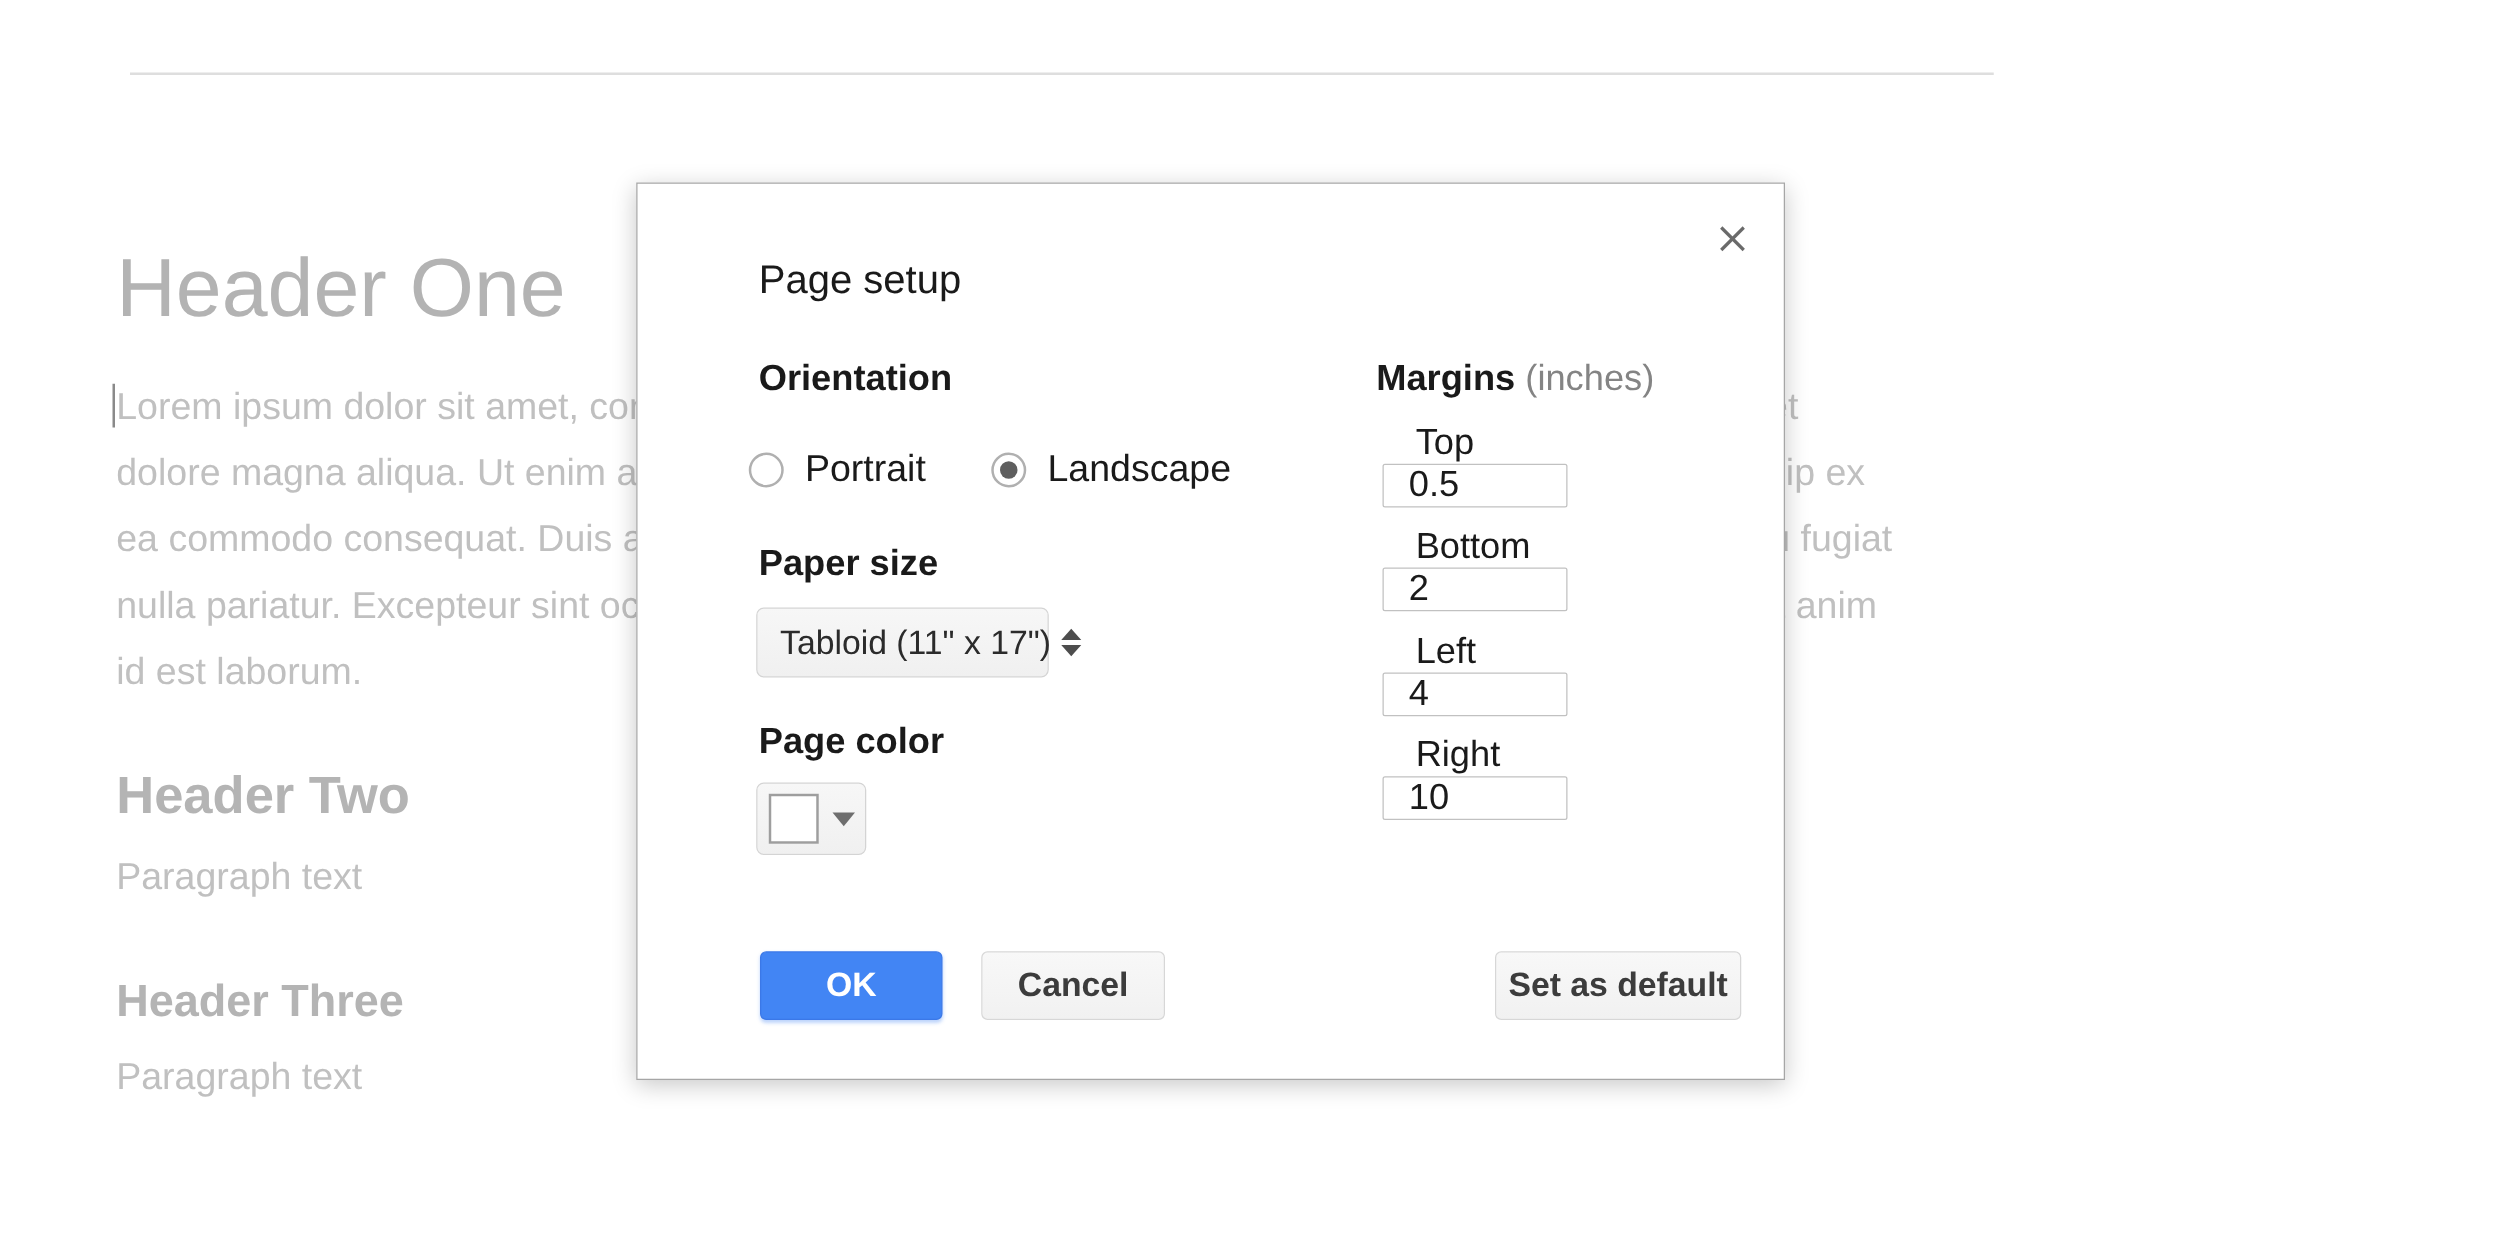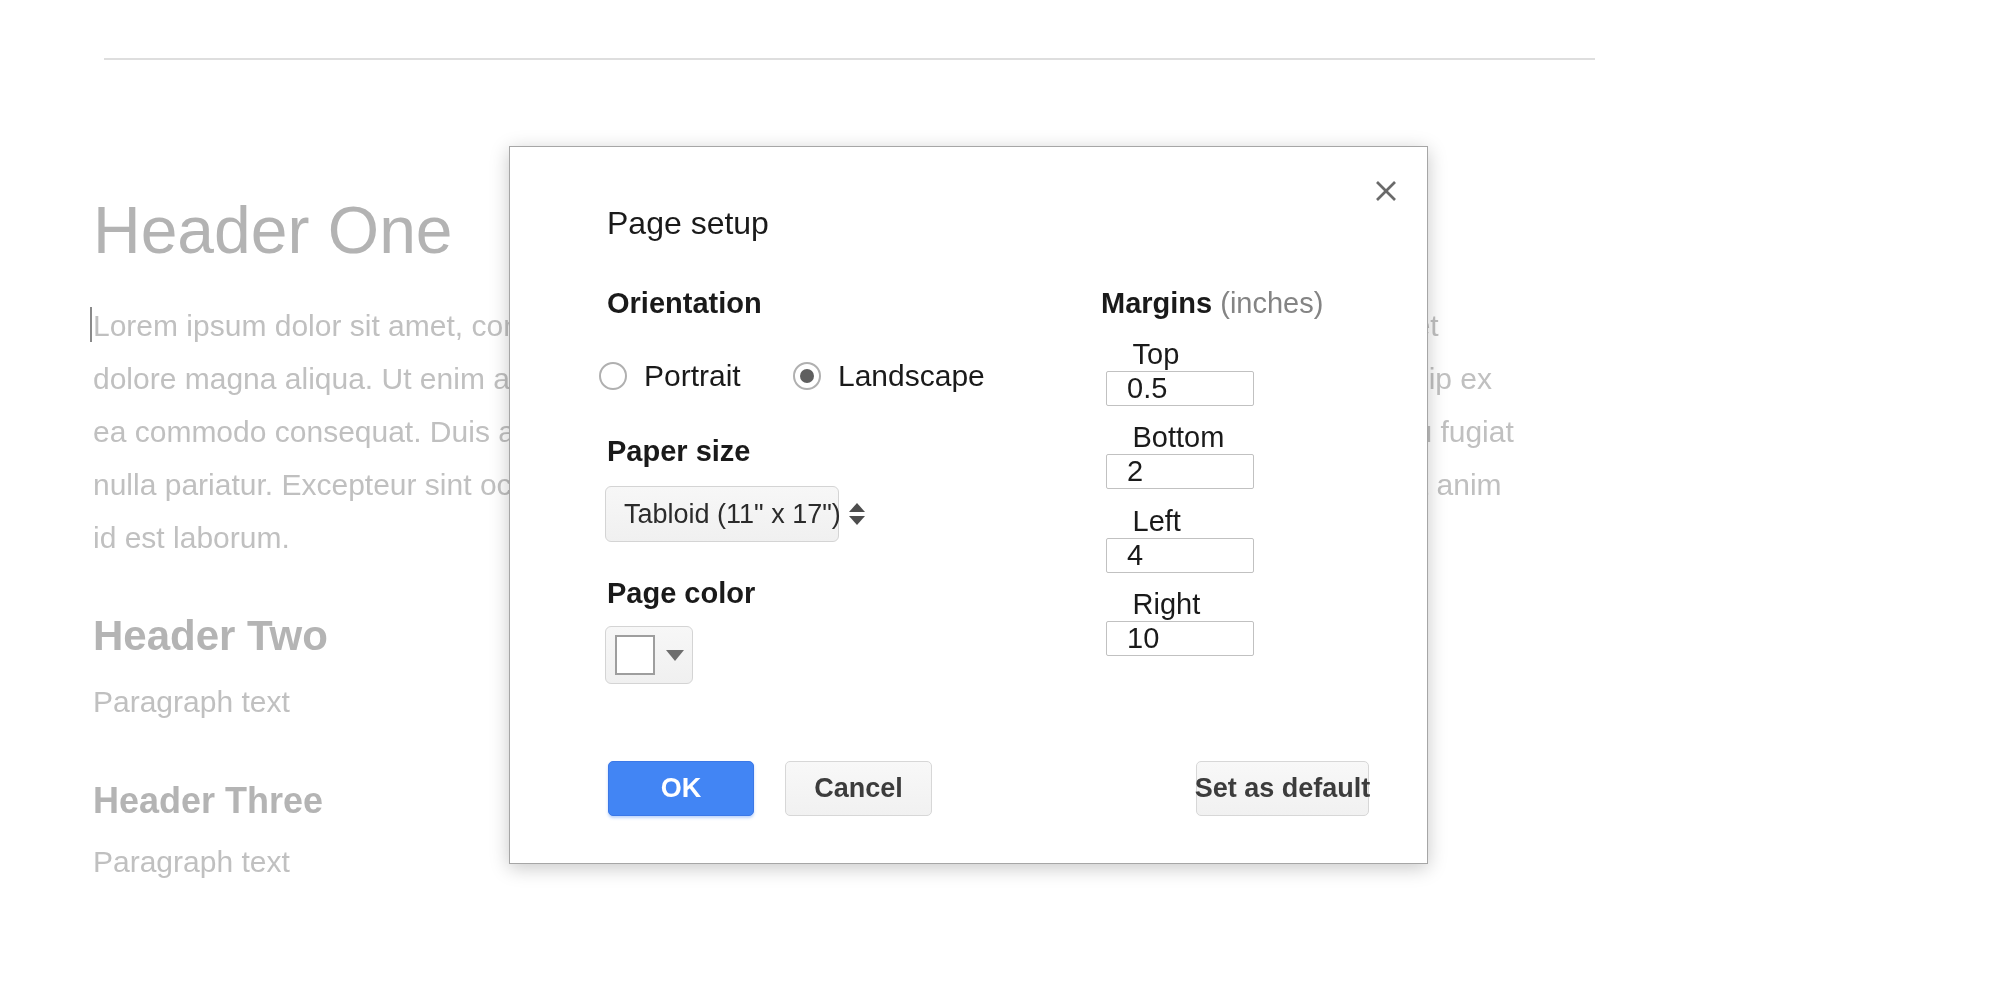--- a/index.html
+++ b/index.html
@@ -202,21 +202,21 @@
     background: #4285f4; color: #ffffff;
     border: 1px solid #3b78e7;
     box-shadow: 0 2px 3px rgba(66,133,244,0.35);
   }
   .btn-cancel {
     left: 275px; width: 147px;
     background: linear-gradient(#f8f8f8, #f1f1f1);
     color: #3c3c3c; border: 1px solid #d7d7d7;
   }
   .btn-default {
-    left: 686px; width: 173px;
+    left: 686px; width: 197px;
     background: linear-gradient(#f8f8f8, #f1f1f1);
     color: #3c3c3c; border: 1px solid #d7d7d7;
   }
 </style>
 </head>
 <body>
 
 <div class="screen">
 
   <div class="doc-topline"></div>

